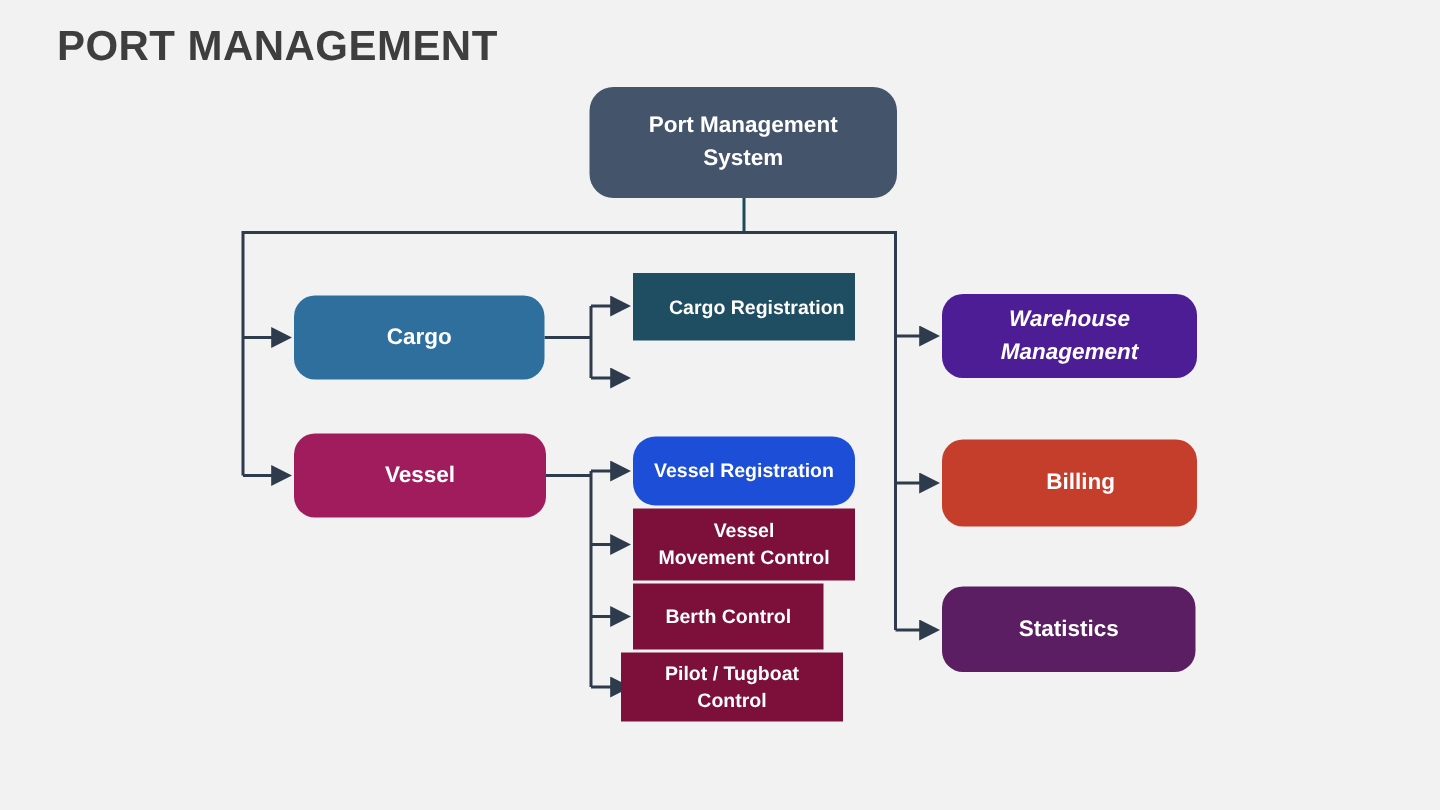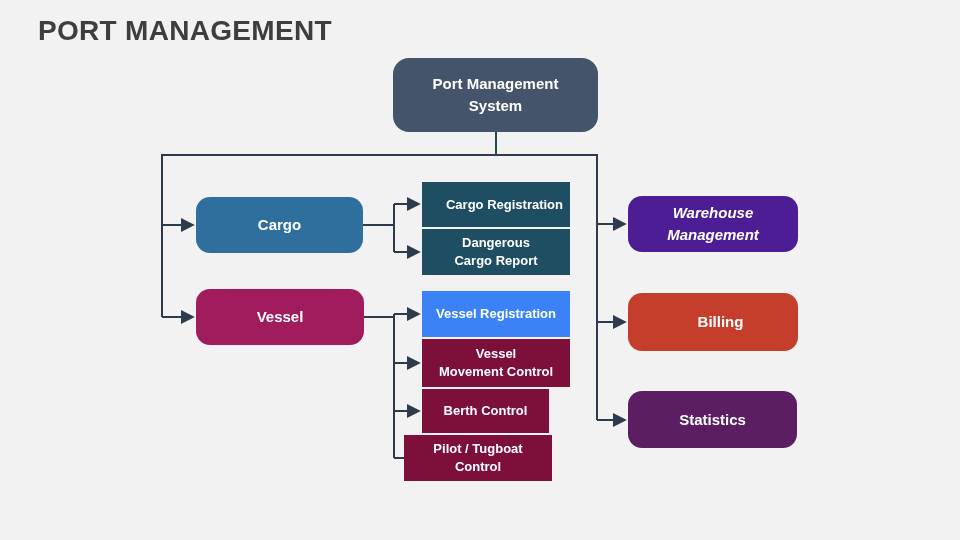--- a/index.html
+++ b/index.html
@@ -41,21 +41,21 @@
   .warehouse-node  { left: 628px; top: 196px; width: 170px; height: 56px; line-height: 1.45; }
   .billing-node    { left: 628px; top: 293px; width: 170px; height: 58px; }
   .statistics-node { left: 628px; top: 391px; width: 169px; height: 57px; }
 
   .node.sub { font-size: 13px; line-height: 1.35; border-radius: 0; }
   .cargo-sub-0  { left: 422px; top: 182px; width: 148px; height: 45px; padding-left: 17px; }
   .cargo-sub-1  { left: 422px; top: 229px; width: 148px; height: 46px; }
   .vessel-sub-0 { left: 422px; top: 291px; width: 148px; height: 46px; }
   .vessel-sub-1 { left: 422px; top: 339px; width: 148px; height: 48px; }
   .vessel-sub-2 { left: 422px; top: 389px; width: 127px; height: 44px; }
-  .vessel-sub-3 { left: 404px; top: 435px; width: 148px; height: 46px; }
+  .vessel-sub-3 { left: 414px; top: 435px; width: 148px; height: 46px; }
 </style>
 </head>
 <body>
 
 <div class="slide">
 
   <h1 class="title">PORT MANAGEMENT</h1>
 
   <svg class="connectors" viewBox="0 0 960 540" xmlns="http://www.w3.org/2000/svg">
     <defs>
@@ -84,24 +84,22 @@
     <path class="line" d="M394,458 H418" marker-end="url(#arrow)"></path>
   </svg>
 
   <div class="node root" style="background: rgb(68, 84, 106);">Port Management
 System</div>
 
   <div class="node main cargo-node" style="background: rgb(46, 111, 158);">Cargo</div>
   <div class="node main vessel-node" style="background: rgb(161, 28, 93);">Vessel</div>
 
   <div class="node sub cargo-sub-0" style="background: rgb(31, 78, 99);">Cargo Registration</div>
-  <div class="node sub cargo-sub-1" style="background: rgb(31, 78, 99);">Dangerous
-Cargo Report</div>
 
-  <div class="node sub vessel-sub-0" style="background: #3b82f6;">Vessel Registration</div>
+  <div class="node sub vessel-sub-0" style="background: #1d4ed8; border-radius: 15px;">Vessel Registration</div>
   <div class="node sub vessel-sub-1" style="background: rgb(124, 16, 59);">Vessel
 Movement Control</div>
   <div class="node sub vessel-sub-2" style="background: rgb(124, 16, 59);">Berth Control</div>
   <div class="node sub vessel-sub-3" style="background: rgb(124, 16, 59);">Pilot / Tugboat
 Control</div>
 
   <div class="node main warehouse-node" style="background: #4c1d95; font-style: italic;">Warehouse
 Management</div>
   <div class="node main billing-node" style="background: rgb(197, 62, 44); padding-left: 15px;">Billing</div>
   <div class="node main statistics-node" style="background: rgb(91, 30, 99);">Statistics</div>

